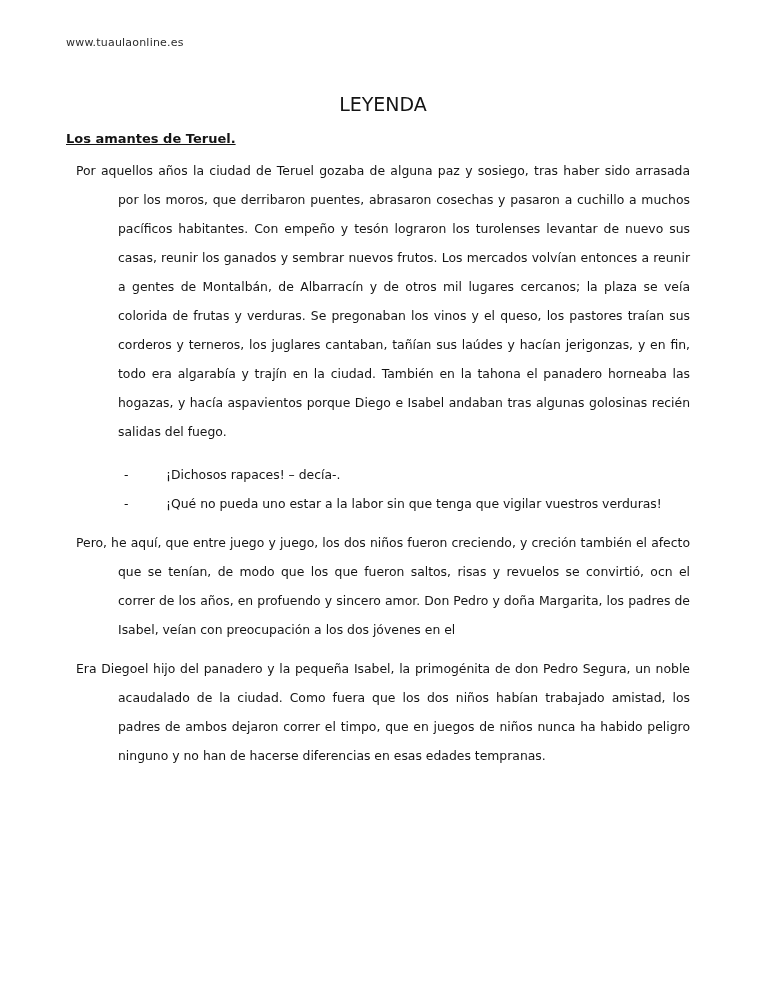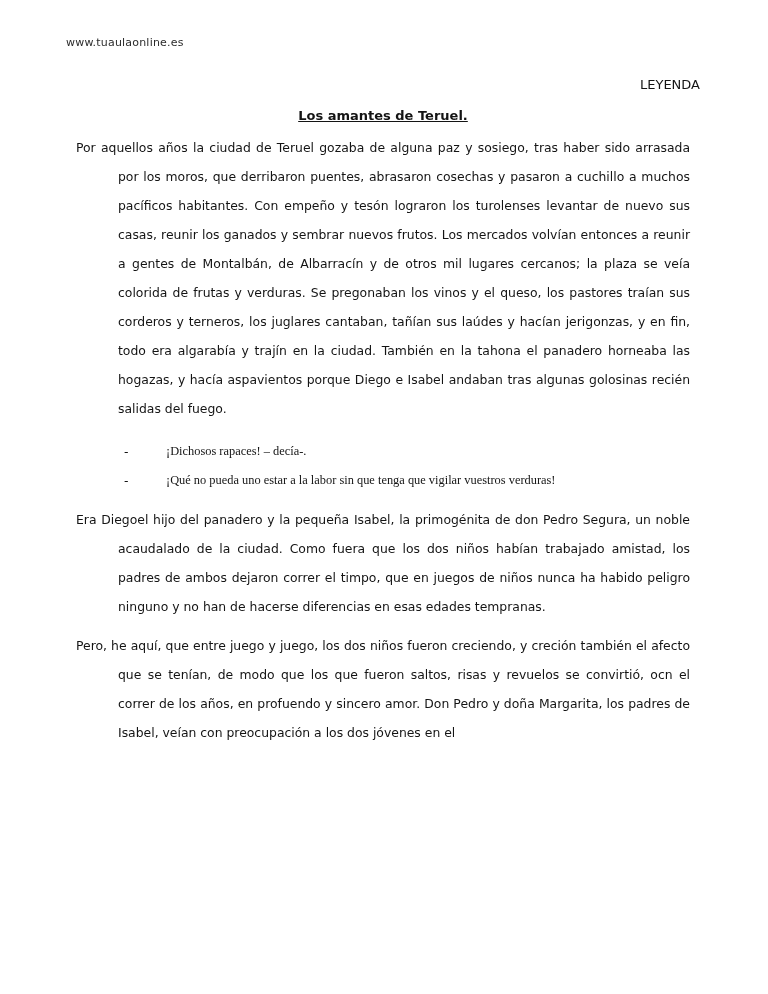--- a/index.html
+++ b/index.html
@@ -17,26 +17,26 @@
     padding: 36px 68px 0 66px;
     overflow: hidden;
     position: relative;
   }
   .site {
     font-size: 11px;
     color: #2b2b2b;
     letter-spacing: 0.2px;
   }
   .legend {
-    text-align: right;
-    font-size: 13px;
-    margin-top: 28px;
+    text-align: center;
+    font-size: 19px;
+    margin-top: 44px;
   }
   .title {
-    text-align: center;
+    text-align: left;
     font-size: 13px;
     font-weight: bold;
     text-decoration: underline;
     margin: 16px 0 0 0;
   }
   p.para {
     font-size: 12.4px;
     line-height: 29px;
     text-align: justify;
     margin: 10px;
@@ -57,21 +57,20 @@
     font-size: 12.4px;
     line-height: 29px;
   }
   .marker {
     flex: 0 0 42px;
     width: 42px;
   }
   .item-text {
     flex: 1;
     text-align: justify;
-    font-family: Liberation Serif, serif;
   }
 </style>
 </head>
 <body>
 
 <div class="page">
 
   <div class="site">www.tuaulaonline.es</div>
 
   <div class="legend">LEYENDA</div>
@@ -84,17 +83,17 @@
     <div class="dialogue-line">
       <span class="marker">-</span>
       <span class="item-text">¡Dichosos rapaces! – decía-.</span>
     </div>
     <div class="dialogue-line">
       <span class="marker">-</span>
       <span class="item-text">¡Qué no pueda uno estar a la labor sin que tenga que vigilar vuestros verduras!</span>
     </div>
   </div>
 
+  <p class="para para-mid">Pero, he aquí, que entre juego y juego, los dos niños fueron creciendo, y creción también el afecto que se tenían, de modo que los que fueron saltos, risas y revuelos se convirtió, ocn el correr de los años, en profuendo y sincero amor. Don Pedro y doña Margarita, los padres de Isabel, veían con preocupación a los dos jóvenes en el</p>
+
   <p class="para para-mid">Era Diegoel hijo del panadero y la pequeña Isabel, la primogénita de don Pedro Segura, un noble acaudalado de la ciudad. Como fuera que los dos niños habían trabajado amistad, los padres de ambos dejaron correr el timpo, que en juegos de niños nunca ha habido peligro ninguno y no han de hacerse diferencias en esas edades tempranas.</p>
-
-  <p class="para para-mid">Pero, he aquí, que entre juego y juego, los dos niños fueron creciendo, y creción también el afecto que se tenían, de modo que los que fueron saltos, risas y revuelos se convirtió, ocn el correr de los años, en profuendo y sincero amor. Don Pedro y doña Margarita, los padres de Isabel, veían con preocupación a los dos jóvenes en el</p>
 
 </div>
 
 </body></html>

